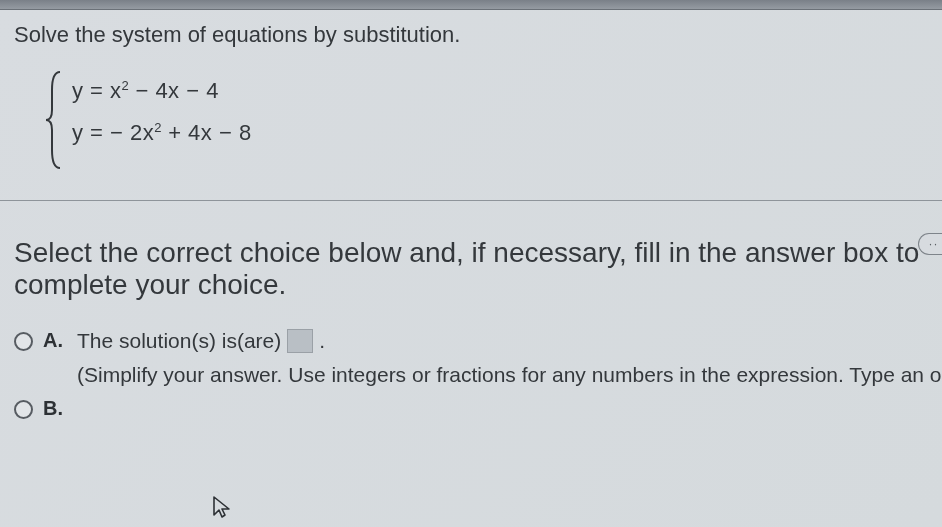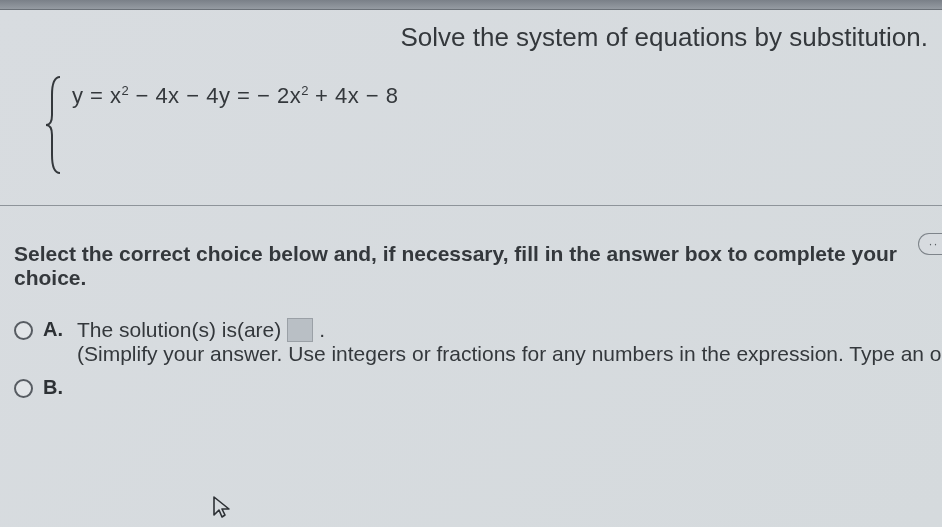--- a/index.html
+++ b/index.html
@@ -16,38 +16,38 @@
   }
   .top-bar {
     height: 10px;
     background: linear-gradient(to bottom, #7a8088, #959ba2);
     border-bottom: 1px solid #6b7178;
   }
   .content {
     padding: 12px 14px 0 14px;
   }
   .prompt {
-    font-size: 26px;
+    font-size: 22px;
     color: #34383c;
     margin-bottom: 22px;
-    text-align: right;
   }
   .equation-block {
     display: flex;
     align-items: stretch;
     margin-left: 30px;
     margin-bottom: 30px;
   }
   .brace {
     width: 22px;
     position: relative;
   }
   .brace svg { display:block; }
   .eqs {
     display: flex;
+    flex-direction: column;
     padding-left: 6px;
   }
   .eq {
     font-size: 22px;
     color: #34383c;
     margin: 8px 0;
     white-space: nowrap;
   }
   .eq sup { font-size: 13px; vertical-align: super; }
   .eq .sp { letter-spacing: 0.5px; }
@@ -67,25 +67,24 @@
     border-radius: 12px 0 0 12px;
     background: #d7dbdf;
     display:flex;
     align-items:center;
     justify-content:center;
     font-size: 12px;
     color:#5a5f64;
     letter-spacing: 1px;
   }
   .instruction {
-    font-size: 21px;
+    font-size: 28px;
     color: #34383c;
     margin: 36px 0 28px 0;
     padding: 0 14px;
-    font-weight: bold;
   }
   .choices {
     padding: 0 14px;
   }
   .choice-row {
     display: flex;
     align-items: flex-start;
     margin-bottom: 10px;
   }
   .radio {
@@ -117,21 +116,21 @@
   .answer-box {
     display: inline-block;
     width: 26px;
     height: 24px;
     background: #b9bfc5;
     border: 1px solid #9aa0a6;
     margin: 0 6px;
     vertical-align: middle;
   }
   .choice-body .line2 {
-    margin-top: 0;
+    margin-top: 10px;
     white-space: nowrap;
   }
   .cursor {
     position: absolute;
     left: 212px;
     top: 495px;
   }
 </style>
 </head>
 <body>

